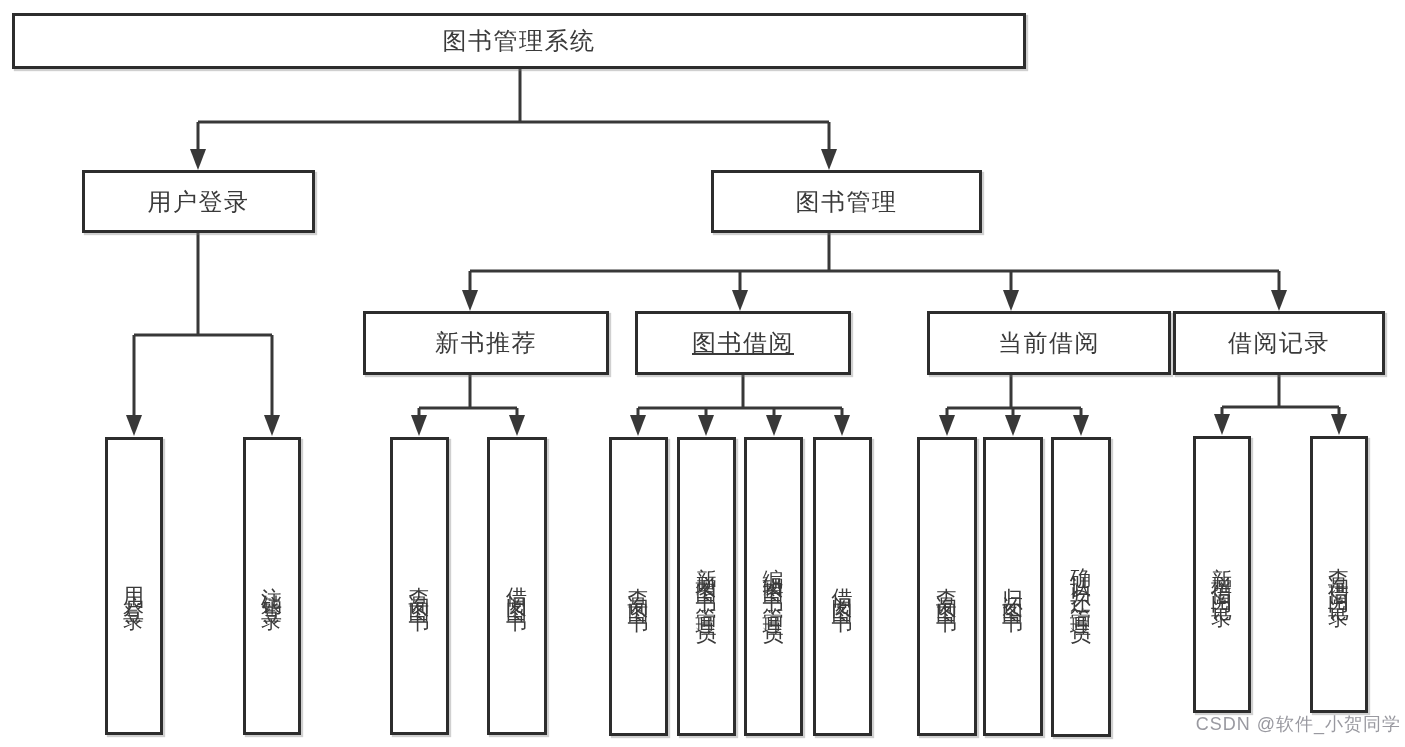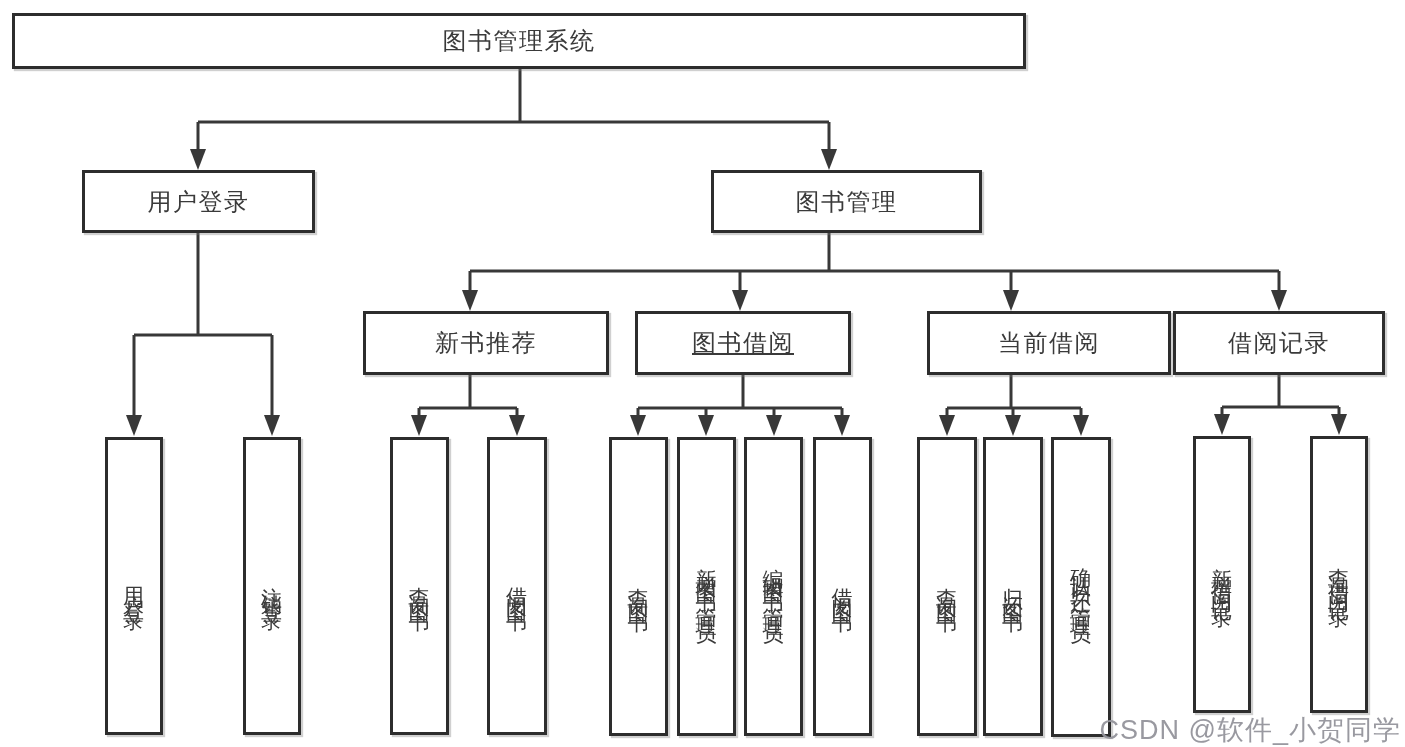--- a/index.html
+++ b/index.html
@@ -25,21 +25,21 @@
     text-orientation: mixed;
     font-size: 21px;
     letter-spacing: 8px;
     line-height: 1;
     color: #3a3a3a;
     white-space: nowrap;
   }
   .watermark {
     position: absolute;
     right: 4px; top: 712px;
-    font-size: 27px;
+    font-size: 18px;
     color: rgba(147,147,155,0.95);
     letter-spacing: 1px;
     white-space: nowrap;
   }
 </style>
 </head>
 <body>
 
 <div id="stage">
 

